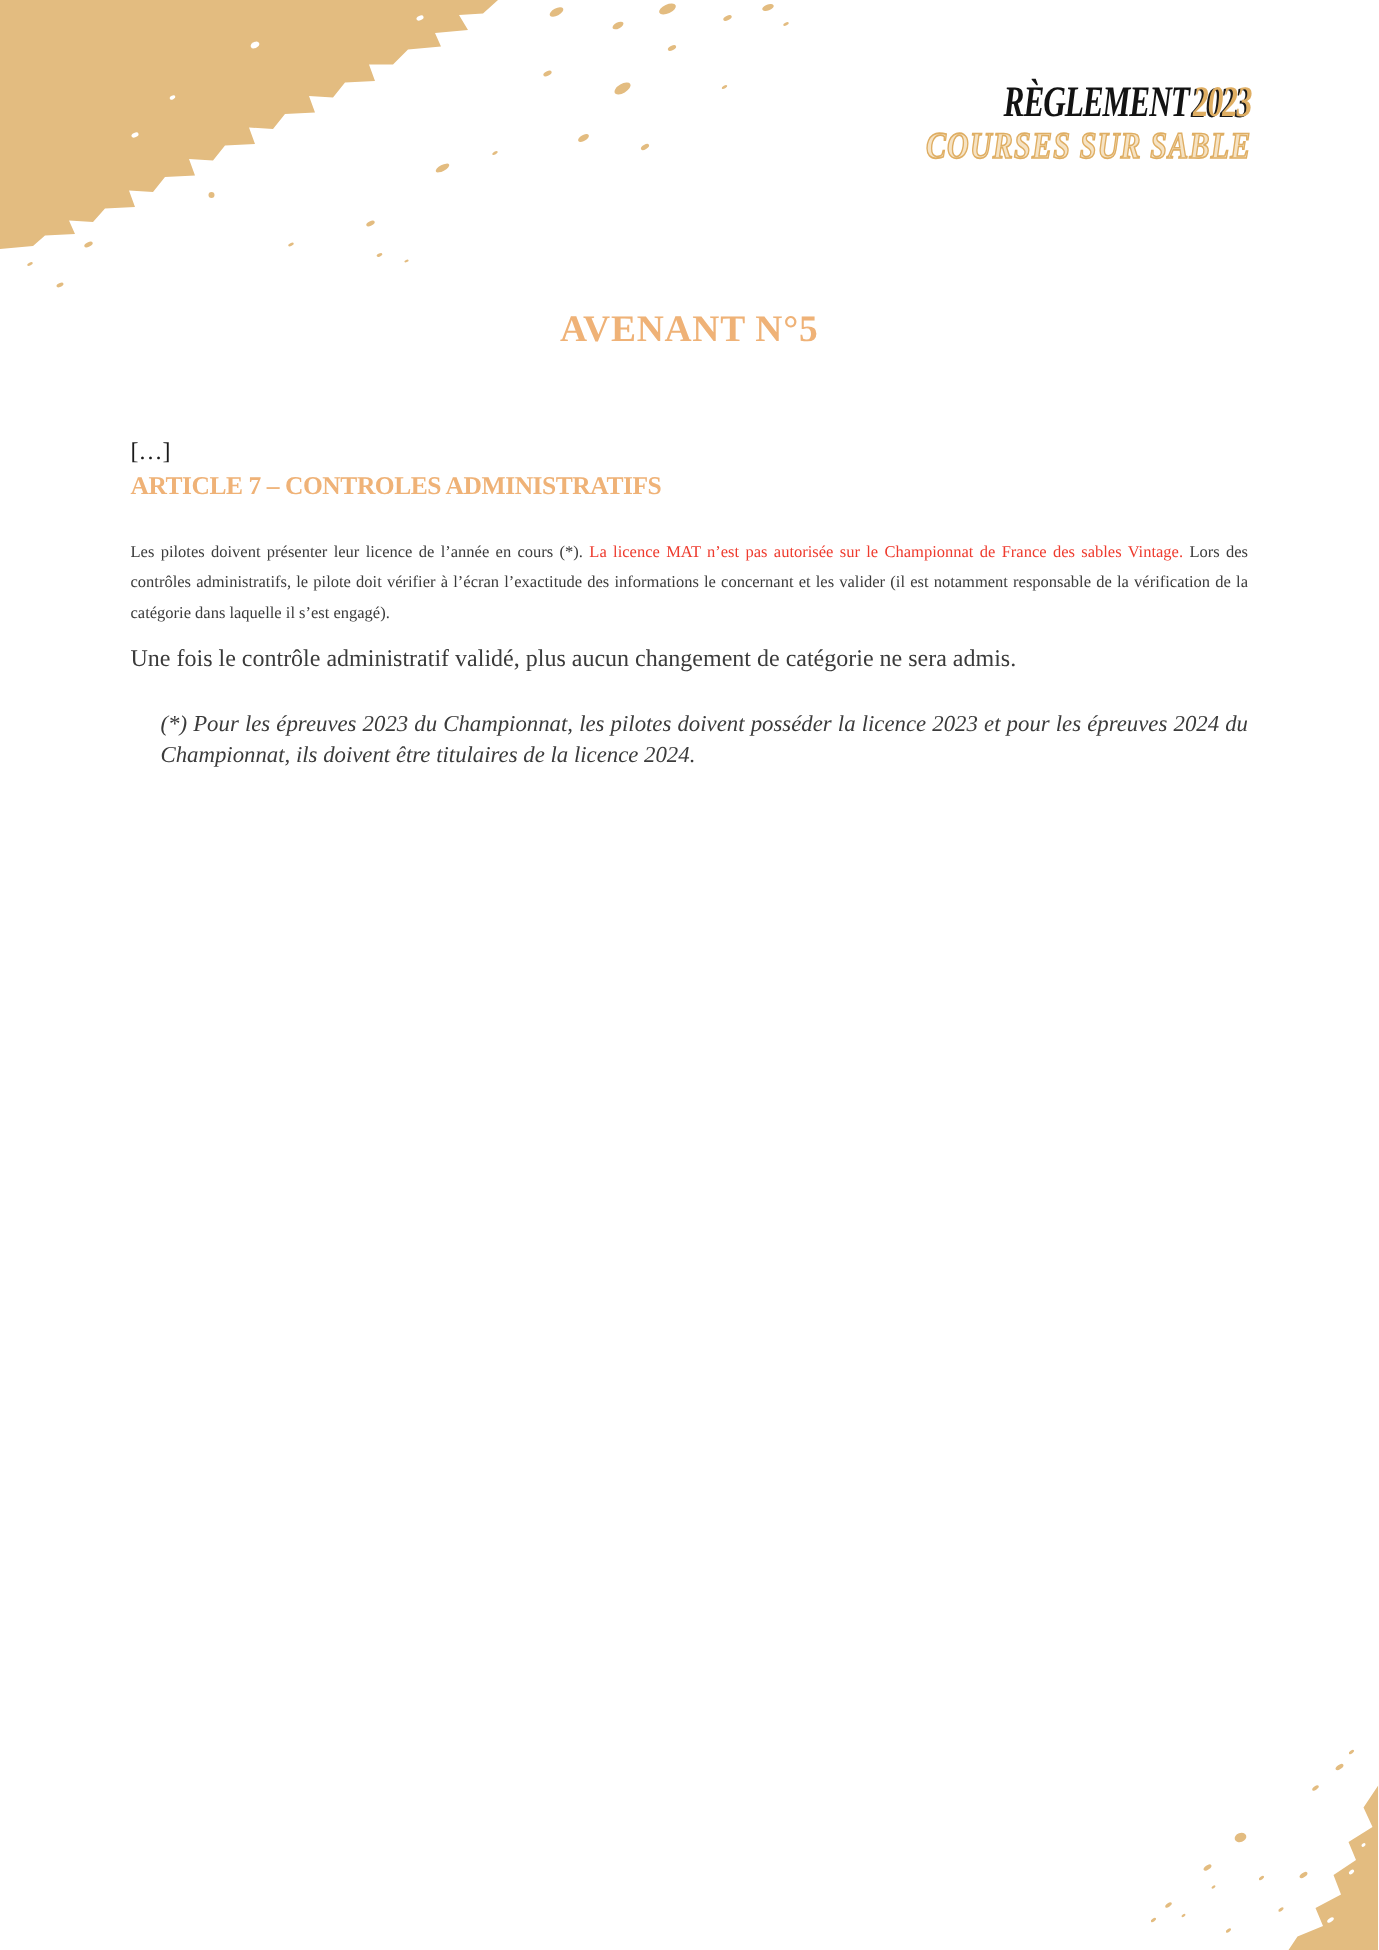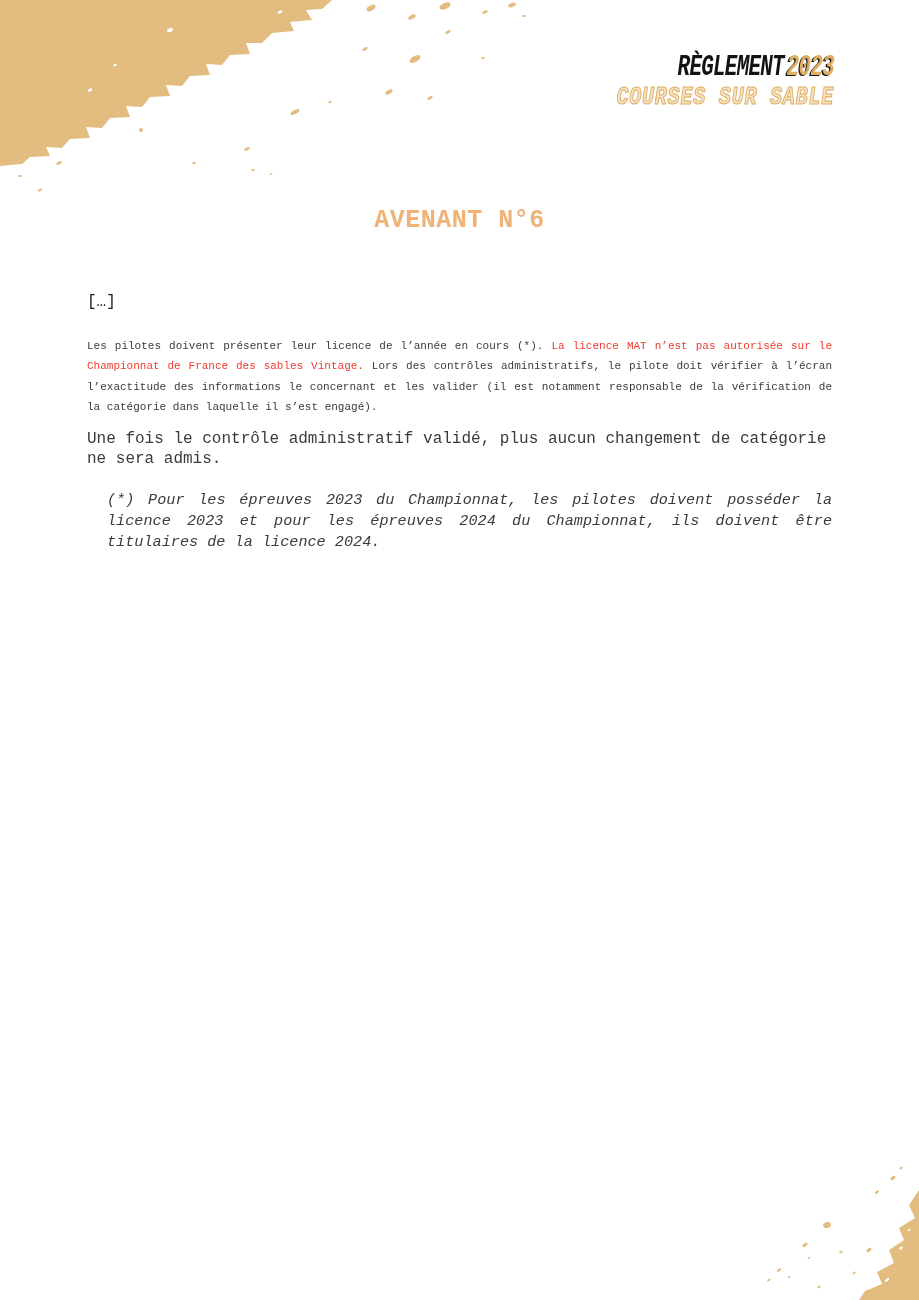--- a/index.html
+++ b/index.html
@@ -6,21 +6,21 @@
     --accent-tan:#efb277;
     --splash-tan:#e3bc80;
     --logo-gold:#dfae63;
     --highlight-red:#ee3b2e;
     --body-text:#3b3b3b;
     --logo-black:#131313;
   }
   html,body{margin:0;padding:0;background:#ffffff;}
   .page{
     position:relative;width:919px;height:1300px;overflow:hidden;background:#ffffff;
-    font-family:Liberation Mono, monospace;
+    font-family:Liberation Serif, serif;
   }
   .splash{position:absolute;pointer-events:none;}
   .splash-top{top:0;left:0;}
   .splash-bottom{right:0;bottom:0;}
 
   .logo{position:absolute;top:54px;right:85px;text-align:right;}
   .logo-line1{
     white-space:nowrap;font-style:italic;font-weight:900;font-size:29px;line-height:28px;
     letter-spacing:-1px;transform:scaleX(0.72);transform-origin:right center;
     color:var(--logo-black);
@@ -95,24 +95,25 @@
       <ellipse cx="271" cy="174" rx="1.5" ry="0.8" transform="rotate(-22 271 174)"></ellipse>
       <ellipse cx="40" cy="190" rx="2.5" ry="1.2" transform="rotate(-25 40 190)"></ellipse>
     </g>
   </svg>
 
   <div class="logo">
     <div class="logo-line1"><span>RÈGLEMENT</span><span class="logo-year">2023</span></div>
     <div class="logo-line2">COURSES SUR SABLE</div>
   </div>
 
-  <div class="doc-title">AVENANT N°6</div>
+  <div class="doc-title">AVENANT N°5</div>
 
   <div class="content">
     <div class="omission">[…]</div>
+    <div class="article-heading">ARTICLE 7 – CONTROLES ADMINISTRATIFS</div>
 
     <p class="body-para"><span>Les pilotes doivent présenter leur licence de l’année en cours (*). </span><span class="red">La licence MAT n’est pas autorisée sur le Championnat de France des sables Vintage.</span><span> Lors des contrôles administratifs, le pilote doit vérifier à l’écran l’exactitude des informations le concernant et les valider (il est notamment responsable de la vérification de la catégorie dans laquelle il s’est engagé).</span></p>
 
     <div class="body-line">Une fois le contrôle administratif validé, plus aucun changement de catégorie ne sera admis.</div>
 
     <p class="footnote">(*) Pour les épreuves 2023 du Championnat, les pilotes doivent posséder la licence 2023 et pour les épreuves 2024 du Championnat, ils doivent être titulaires de la licence 2024.</p>
   </div>
 
   <svg class="splash splash-bottom" width="170" height="170" viewBox="0 0 170 170" aria-hidden="true">
     <polygon style="fill:var(--splash-tan)" points="170,60 160,75 166,88 150,98 155,110 140,120 145,133 128,142 133,154 116,161 110,170 170,170"></polygon>

